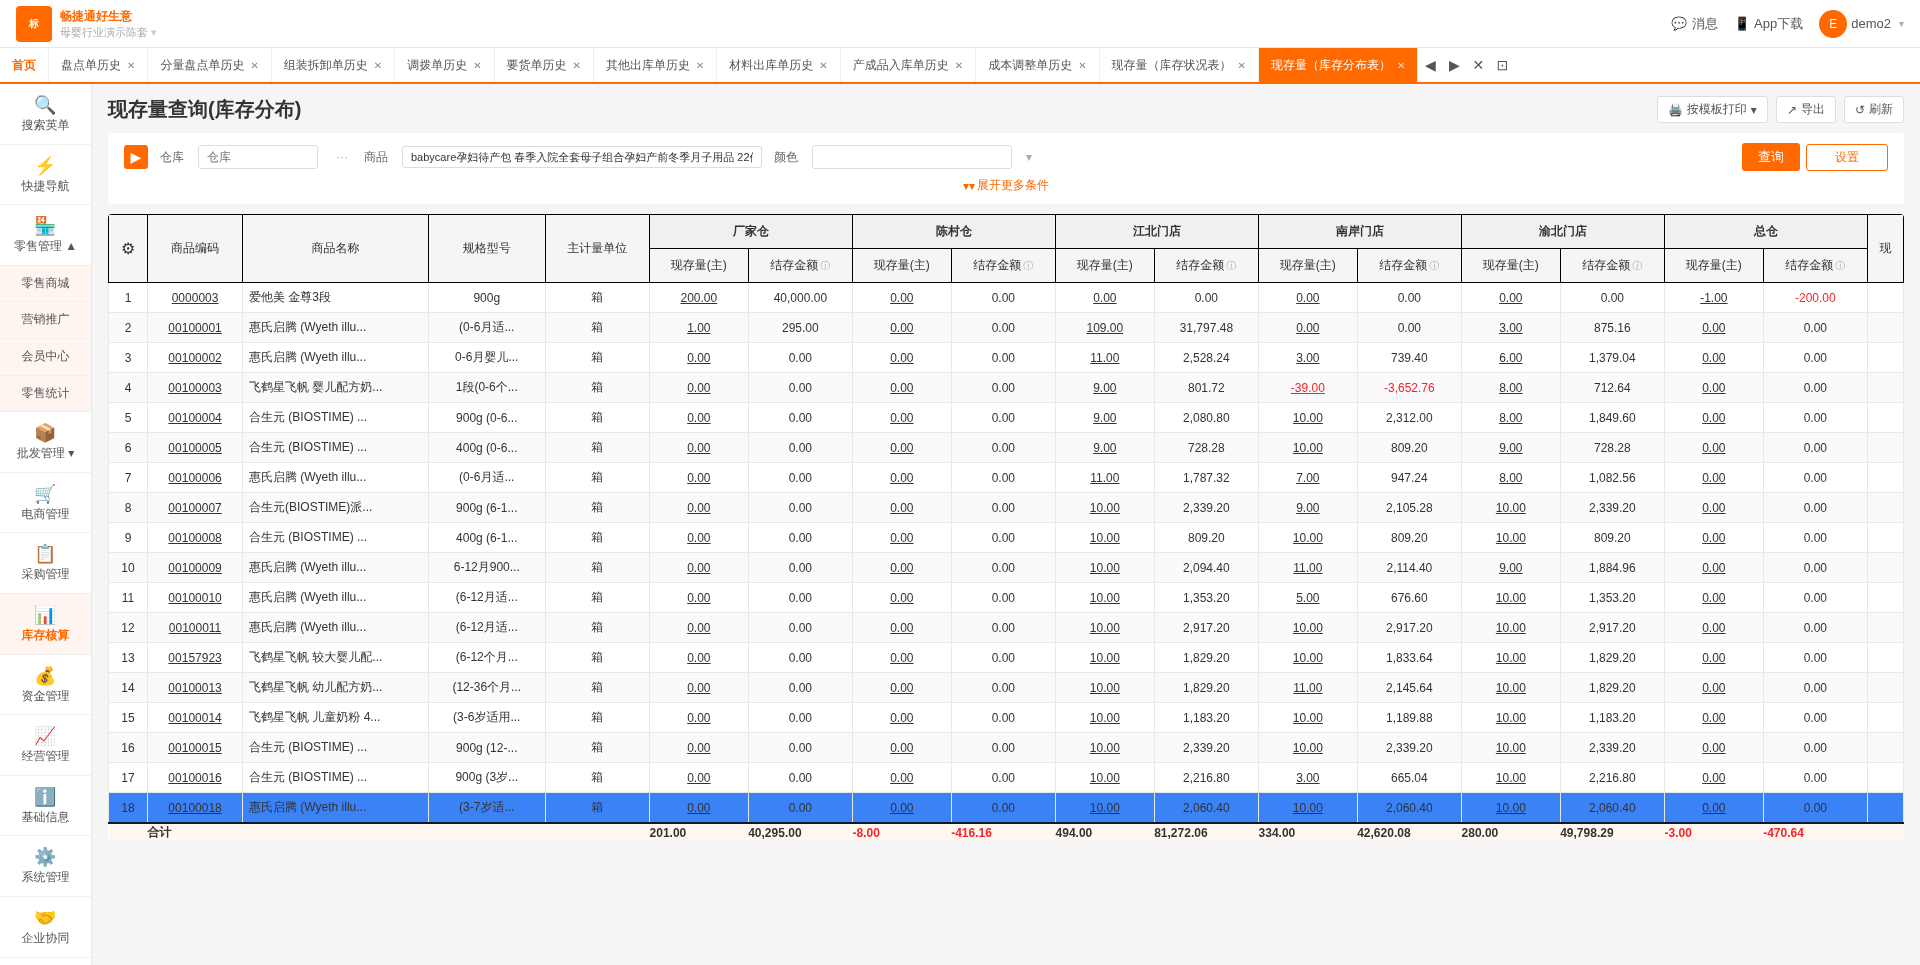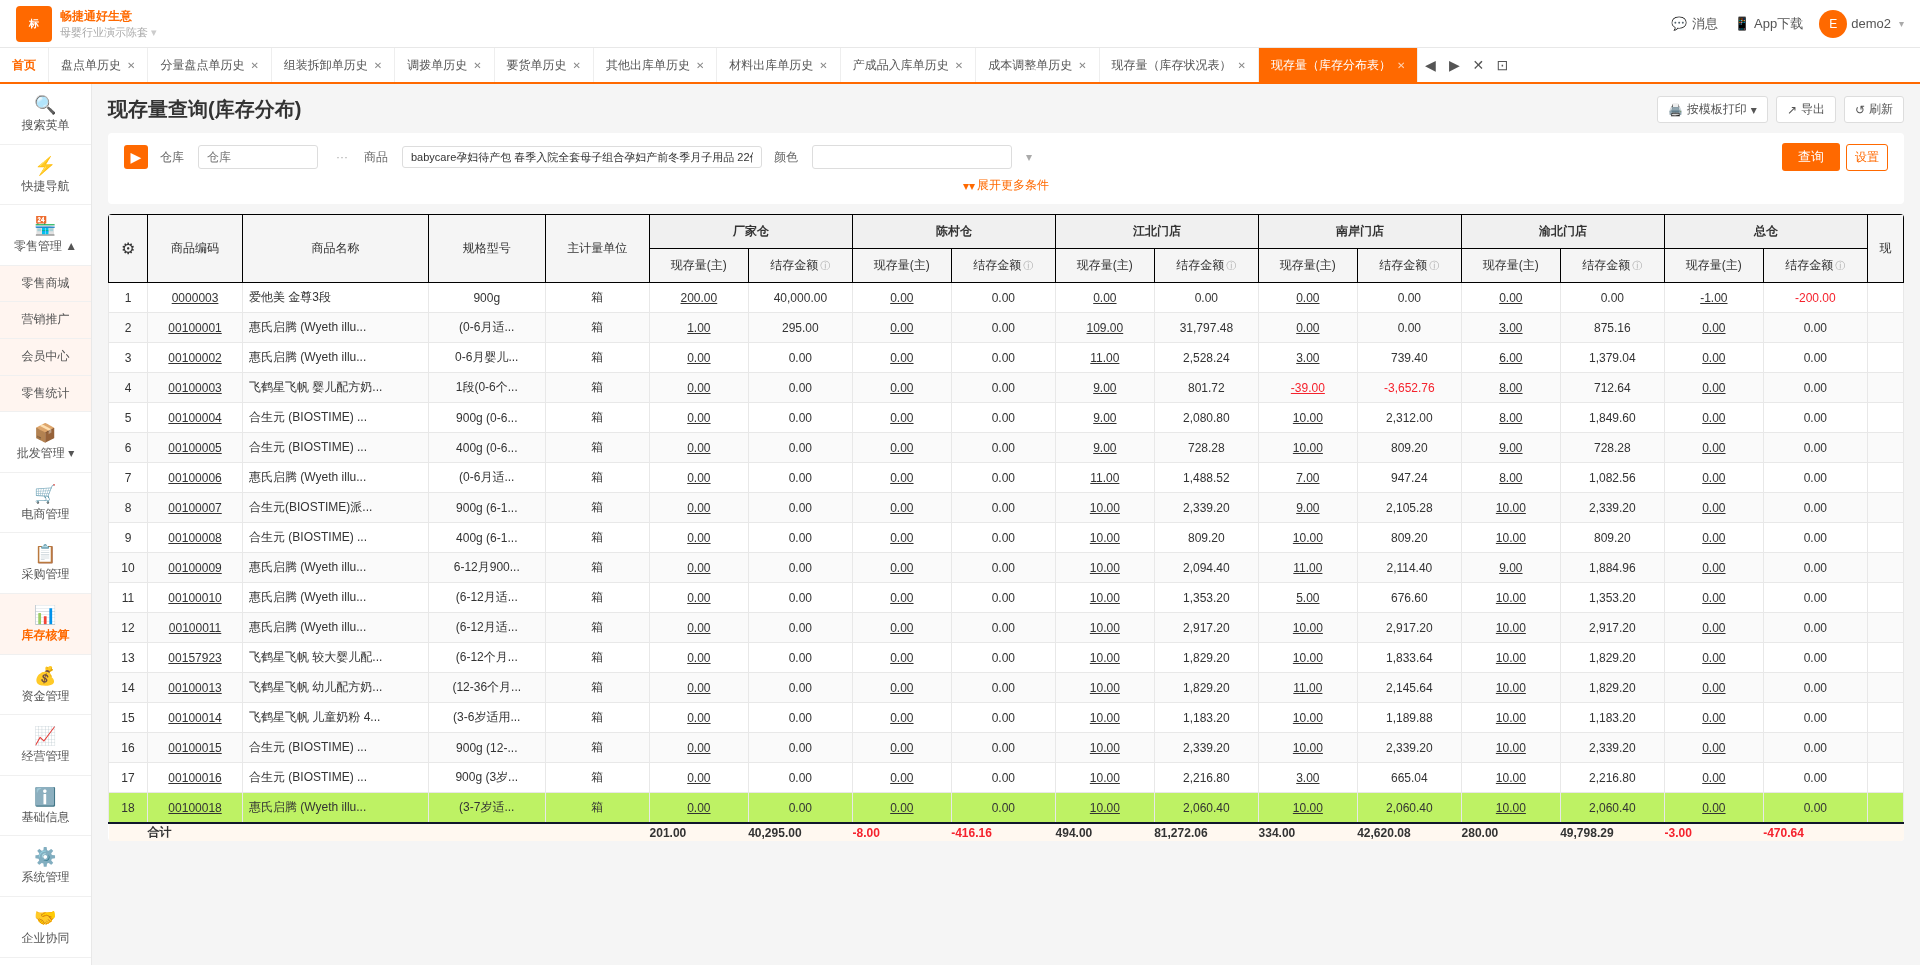--- a/index.html
+++ b/index.html
@@ -204,21 +204,21 @@
       border: none;
       padding: 5px 16px;
       border-radius: 3px;
       cursor: pointer;
       font-size: 13px;
     }
     .btn-setting {
       background: #fff;
       color: #ff6900;
       border: 1px solid #ff6900;
-      padding: 4px 8px;
+      padding: 4px 28px;
       border-radius: 3px;
       cursor: pointer;
       font-size: 12px;
     }
     .expand-row {
       display: flex; justify-content: center;
       margin-top: 6px;
     }
     .orange-arrow {
       background: #ff6900;
@@ -654,21 +654,21 @@
     <td>7</td>
     <td class="underline">00100006</td>
     <td class="text-left" style="max-width:130px;overflow:hidden;text-overflow:ellipsis;">惠氏启腾 (Wyeth illu...</td>
     <td>(0-6月适...</td>
     <td>箱</td>
     <td class="underline">0.00</td>
     <td>0.00</td>
     <td class="underline">0.00</td>
     <td>0.00</td>
     <td class="underline">11.00</td>
-    <td>1,488.52</td>
+    <td>1,787.32</td>
     <td class="underline ">7.00</td>
     <td class="">947.24</td>
     <td class="underline">8.00</td>
     <td>1,082.56</td>
     <td class="underline ">0.00</td>
     <td class="">0.00</td>
     <td></td>
   </tr>
           <tr style="background: rgb(250, 250, 250);">
     <td>8</td>
@@ -863,21 +863,21 @@
     <td class="underline">10.00</td>
     <td>2,216.80</td>
     <td class="underline ">3.00</td>
     <td class="">665.04</td>
     <td class="underline">10.00</td>
     <td>2,216.80</td>
     <td class="underline ">0.00</td>
     <td class="">0.00</td>
     <td></td>
   </tr>
-          <tr style="background: #bef264;">
+          <tr style="background: #3b82f6;">
     <td>18</td>
     <td class="underline">00100018</td>
     <td class="text-left" style="max-width:130px;overflow:hidden;text-overflow:ellipsis;">惠氏启腾 (Wyeth illu...</td>
     <td>(3-7岁适...</td>
     <td>箱</td>
     <td class="underline">0.00</td>
     <td>0.00</td>
     <td class="underline">0.00</td>
     <td>0.00</td>
     <td class="underline">10.00</td>

